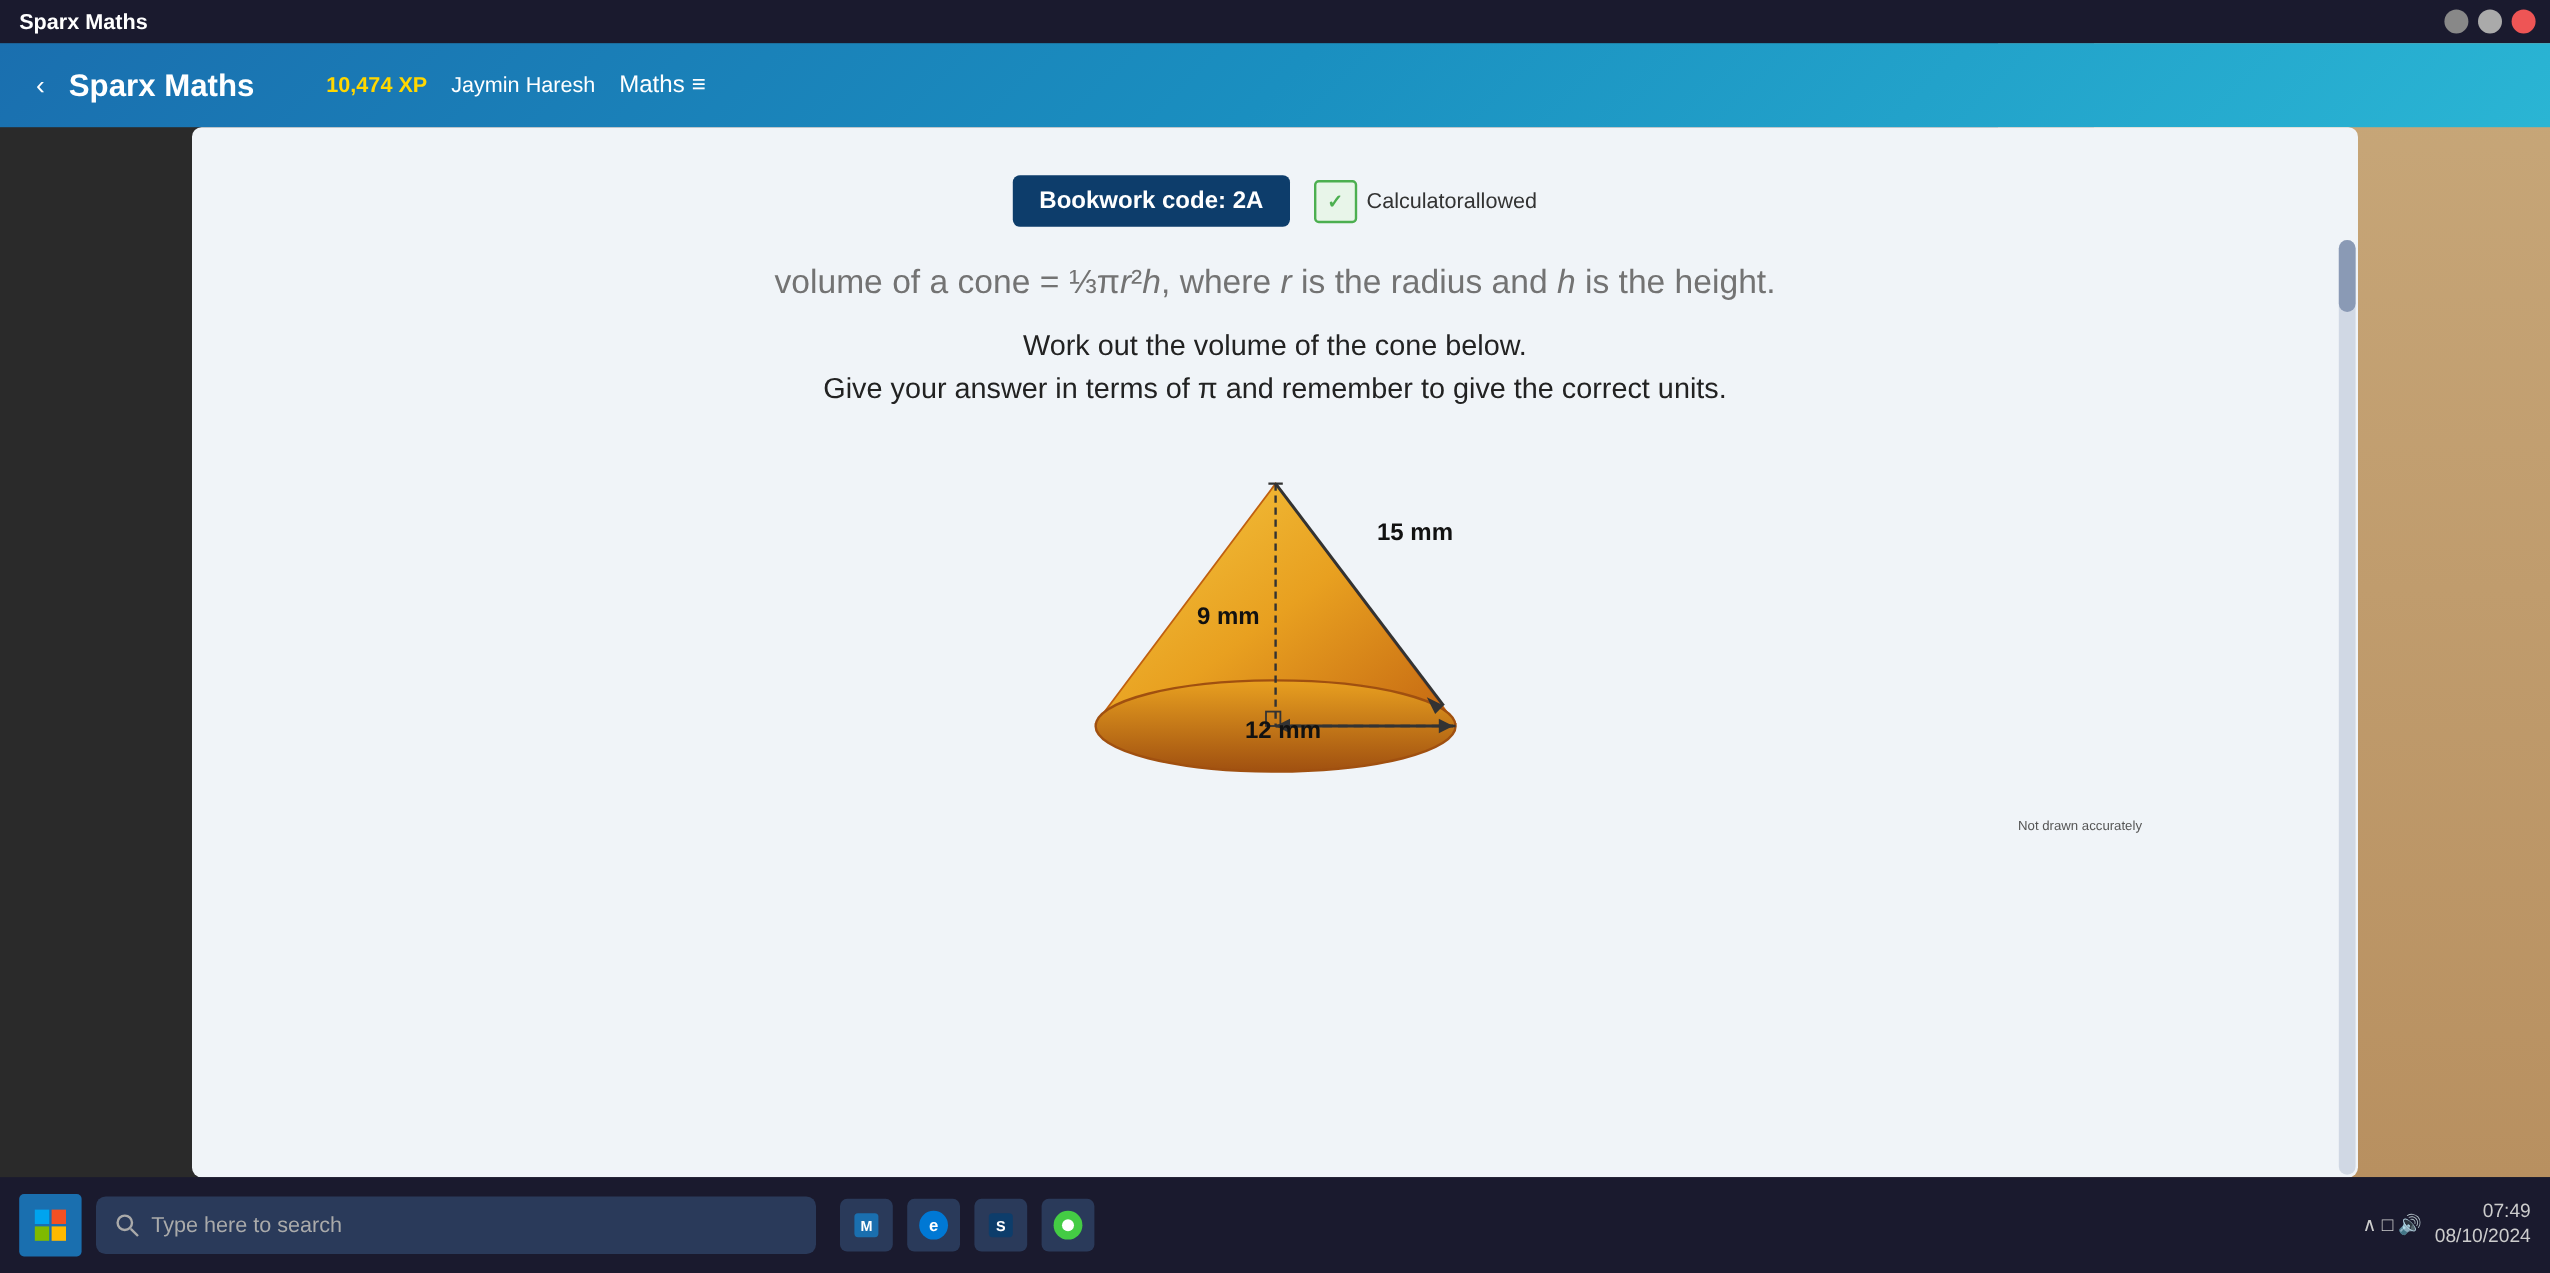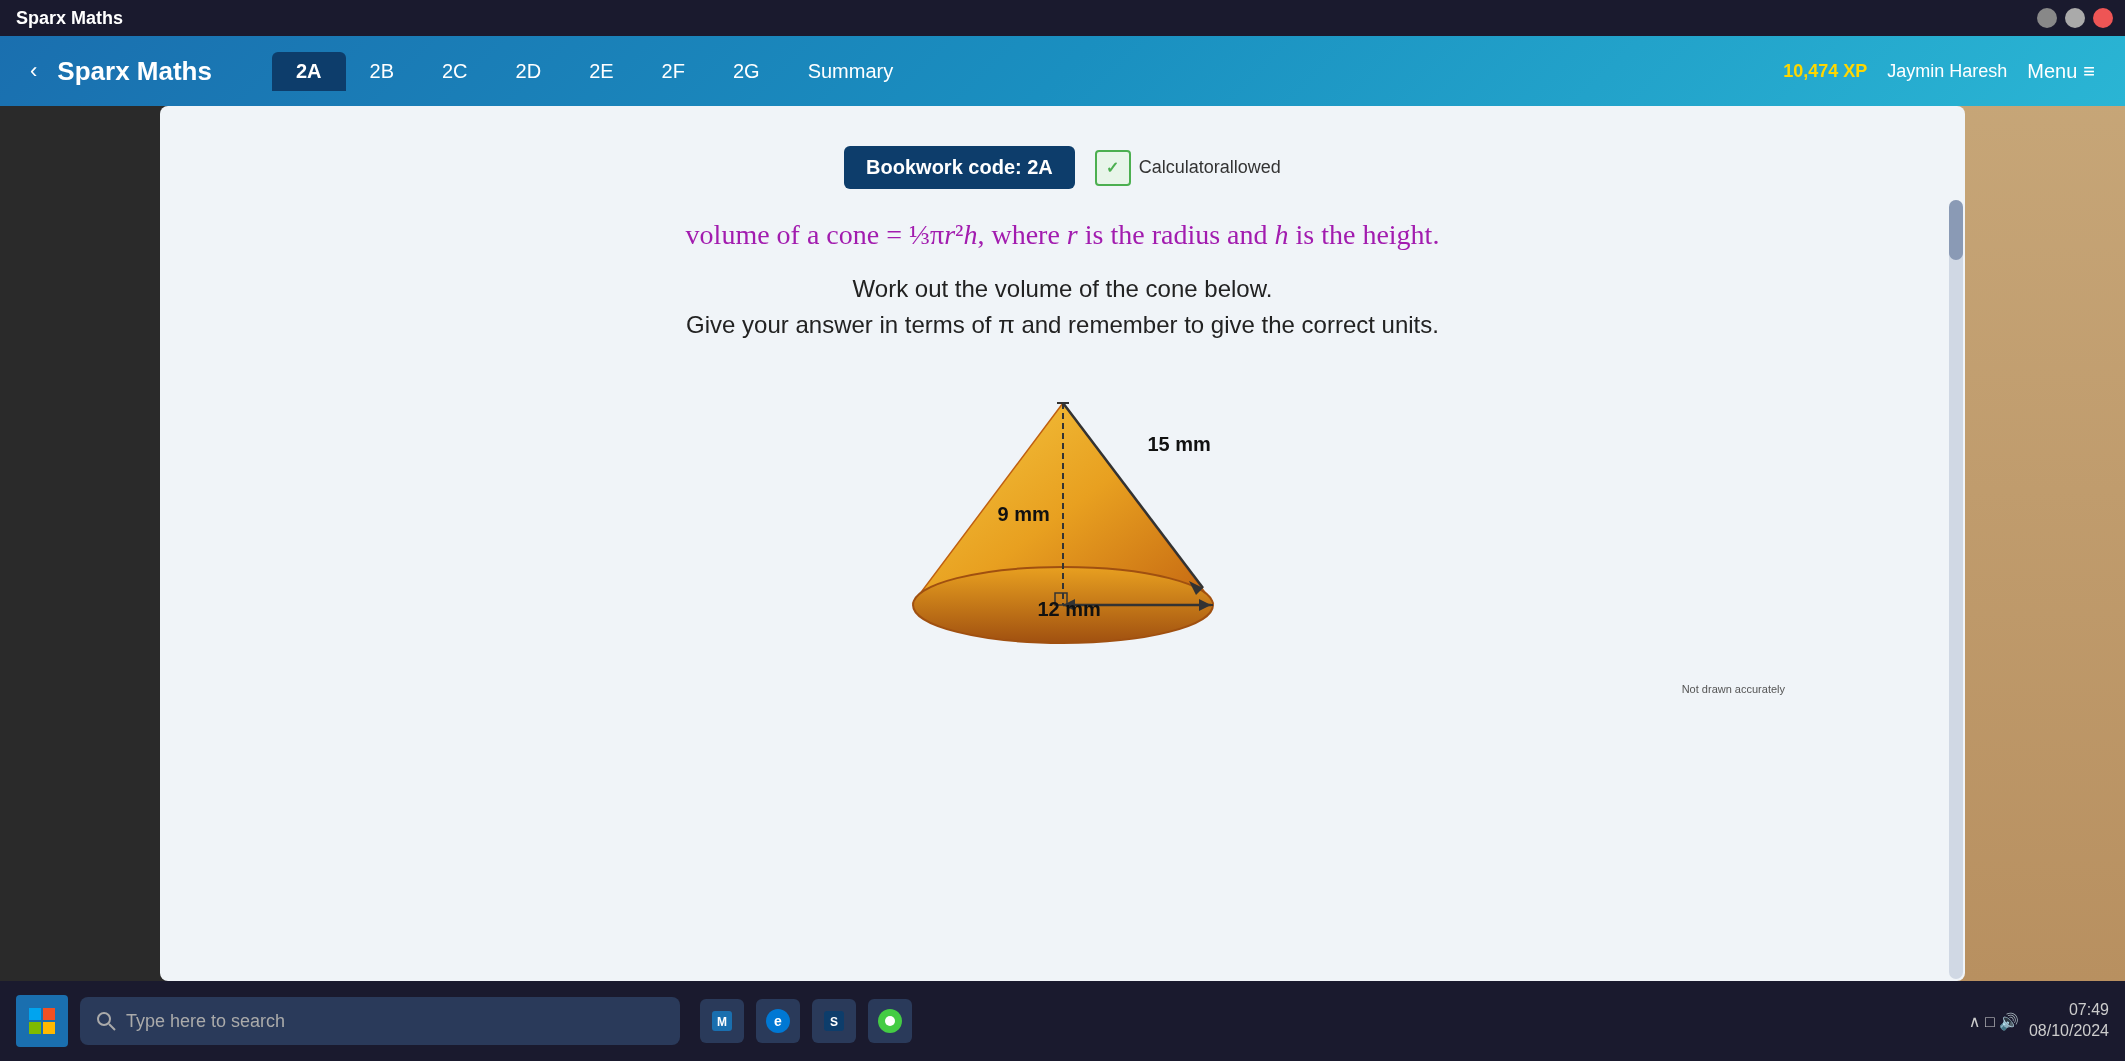--- a/index.html
+++ b/index.html
@@ -172,22 +172,22 @@
       font-weight: bold;
     }
 
     
     .formula-section {
       text-align: center;
       margin-bottom: 20px;
     }
     .formula-text {
       font-size: 28px;
-      color: #a21caf;
-      font-family: Liberation Serif, serif;
+      color: #737373;
+      font-family: Liberation Sans, sans-serif;
     }
 
     
     .question-text {
       text-align: center;
       font-size: 24px;
       color: #222;
       margin-bottom: 30px;
       line-height: 1.5;
     }
@@ -367,35 +367,25 @@
   <div class="title-bar-controls">
     <button class="title-bar-btn" style="background:#888;"></button>
     <button class="title-bar-btn" style="background:#aaa;"></button>
     <button class="title-bar-btn" style="background:#e55;"></button>
   </div>
 </div>
 
 <div class="nav-bar">
   <button class="nav-back-btn">‹</button>
   <span class="nav-brand">Sparx Maths</span>
-  <div class="nav-tabs">
-    <button class="nav-tab active">2A</button>
-    <button class="nav-tab">2B</button>
-    <button class="nav-tab">2C</button>
-    <button class="nav-tab">2D</button>
-    <button class="nav-tab">2E</button>
-    <button class="nav-tab">2F</button>
-    <button class="nav-tab">2G</button>
-    <button class="nav-tab-summary">Summary</button>
-  </div>
   <div class="nav-right">
     <span class="xp-badge">10,474 XP</span>
     <span>Jaymin Haresh</span>
     <button class="menu-btn">
-      <span>Menu</span>
+      <span>Maths</span>
       <span>≡</span>
     </button>
   </div>
 </div>
 
 <div class="main-content">
 
   <div class="bookwork-row">
     <div class="bookwork-badge">Bookwork code: 2A</div>
     <div class="calculator-allowed">

